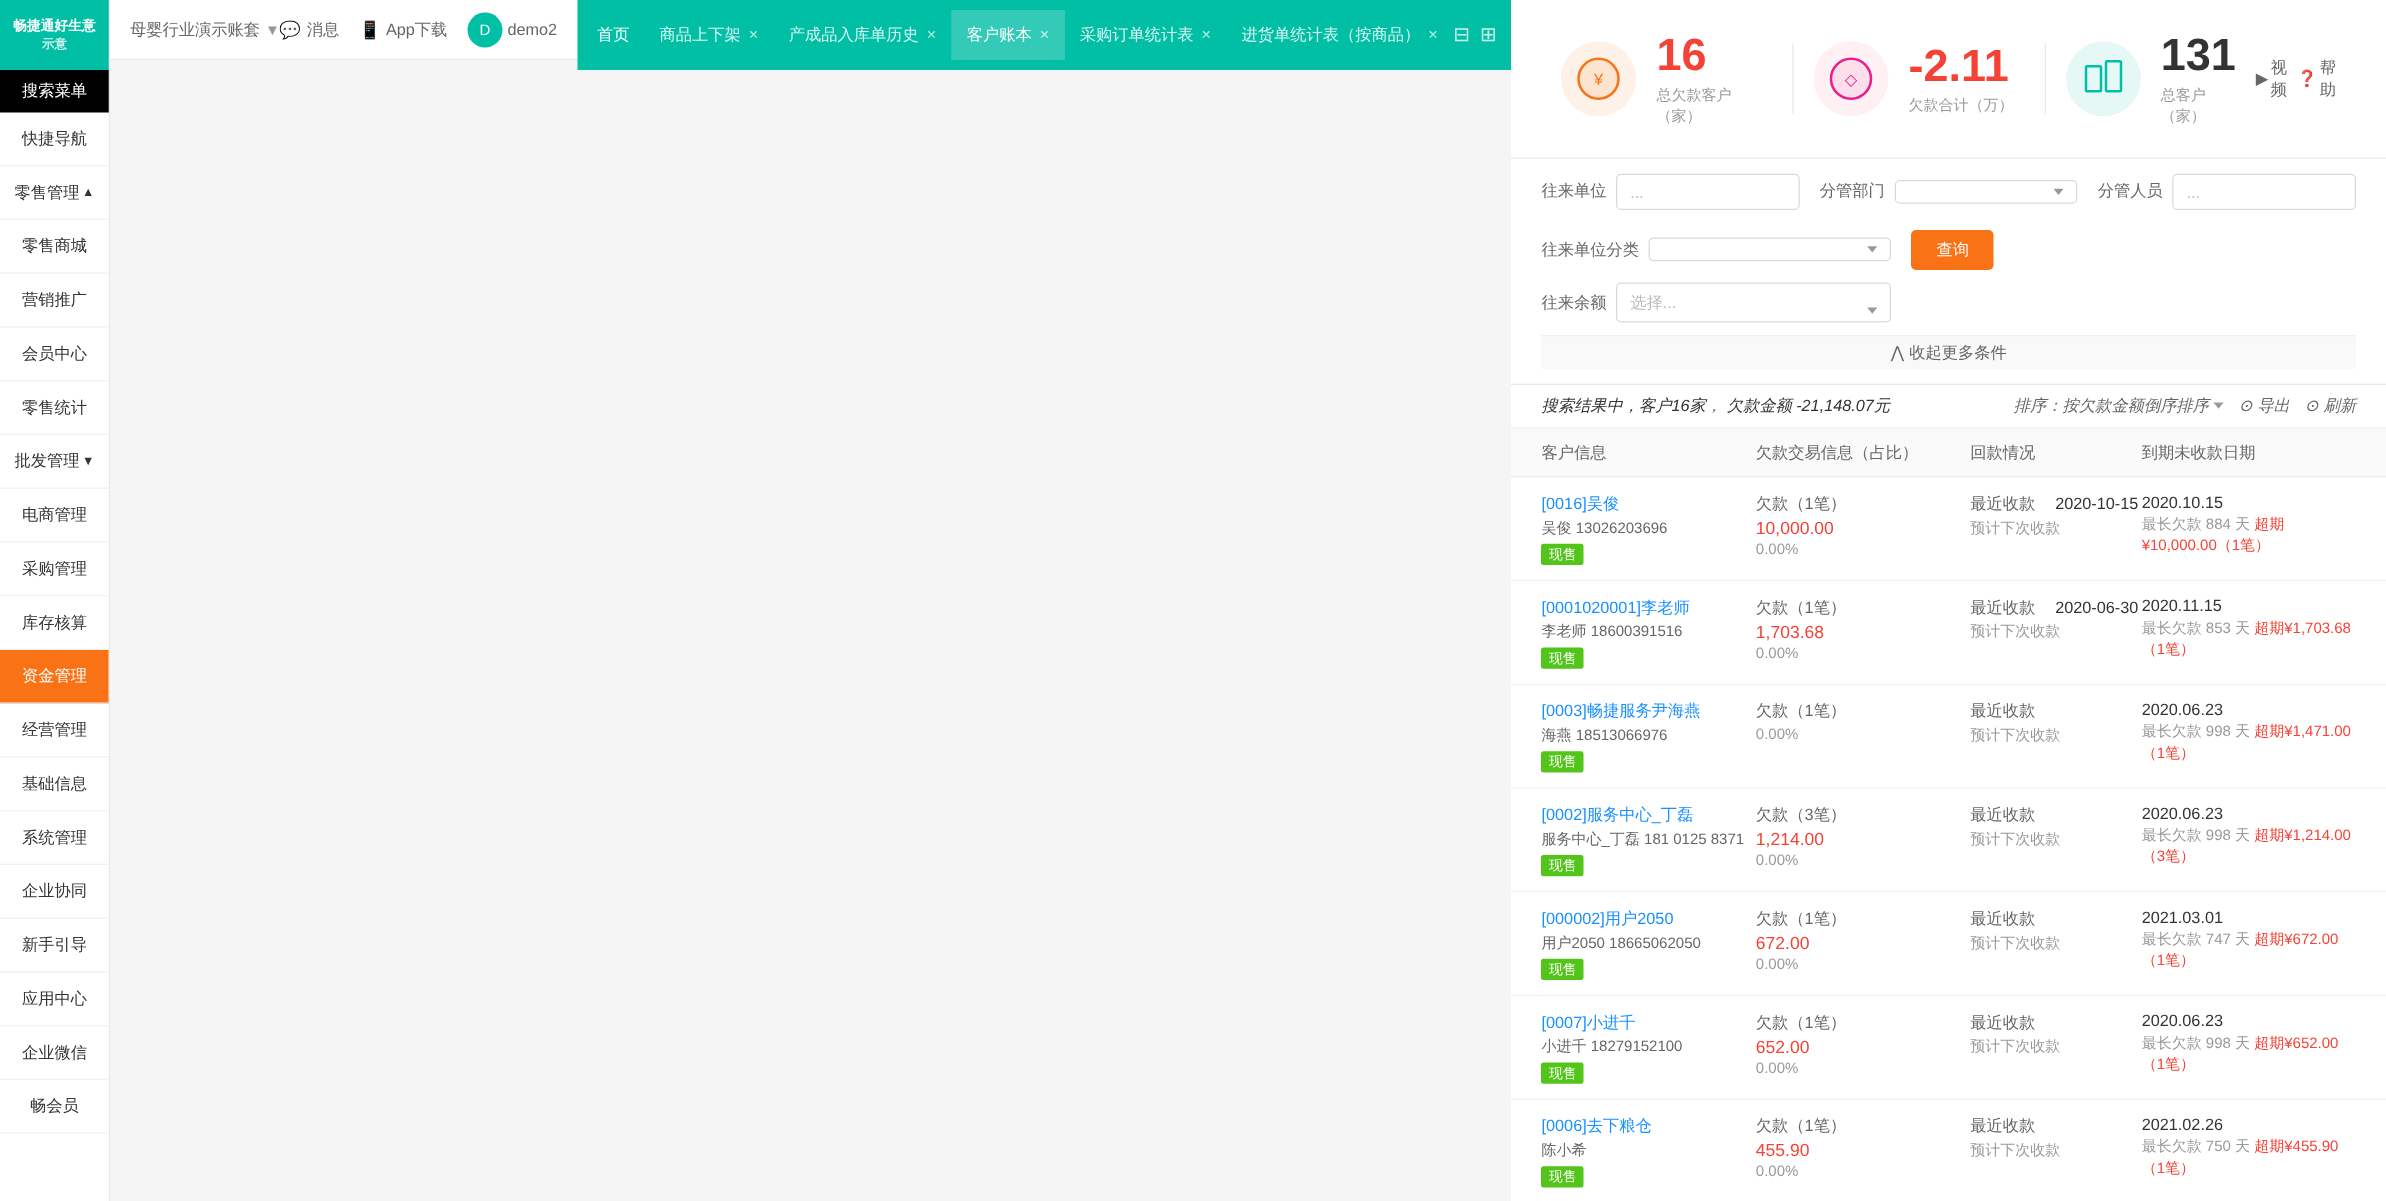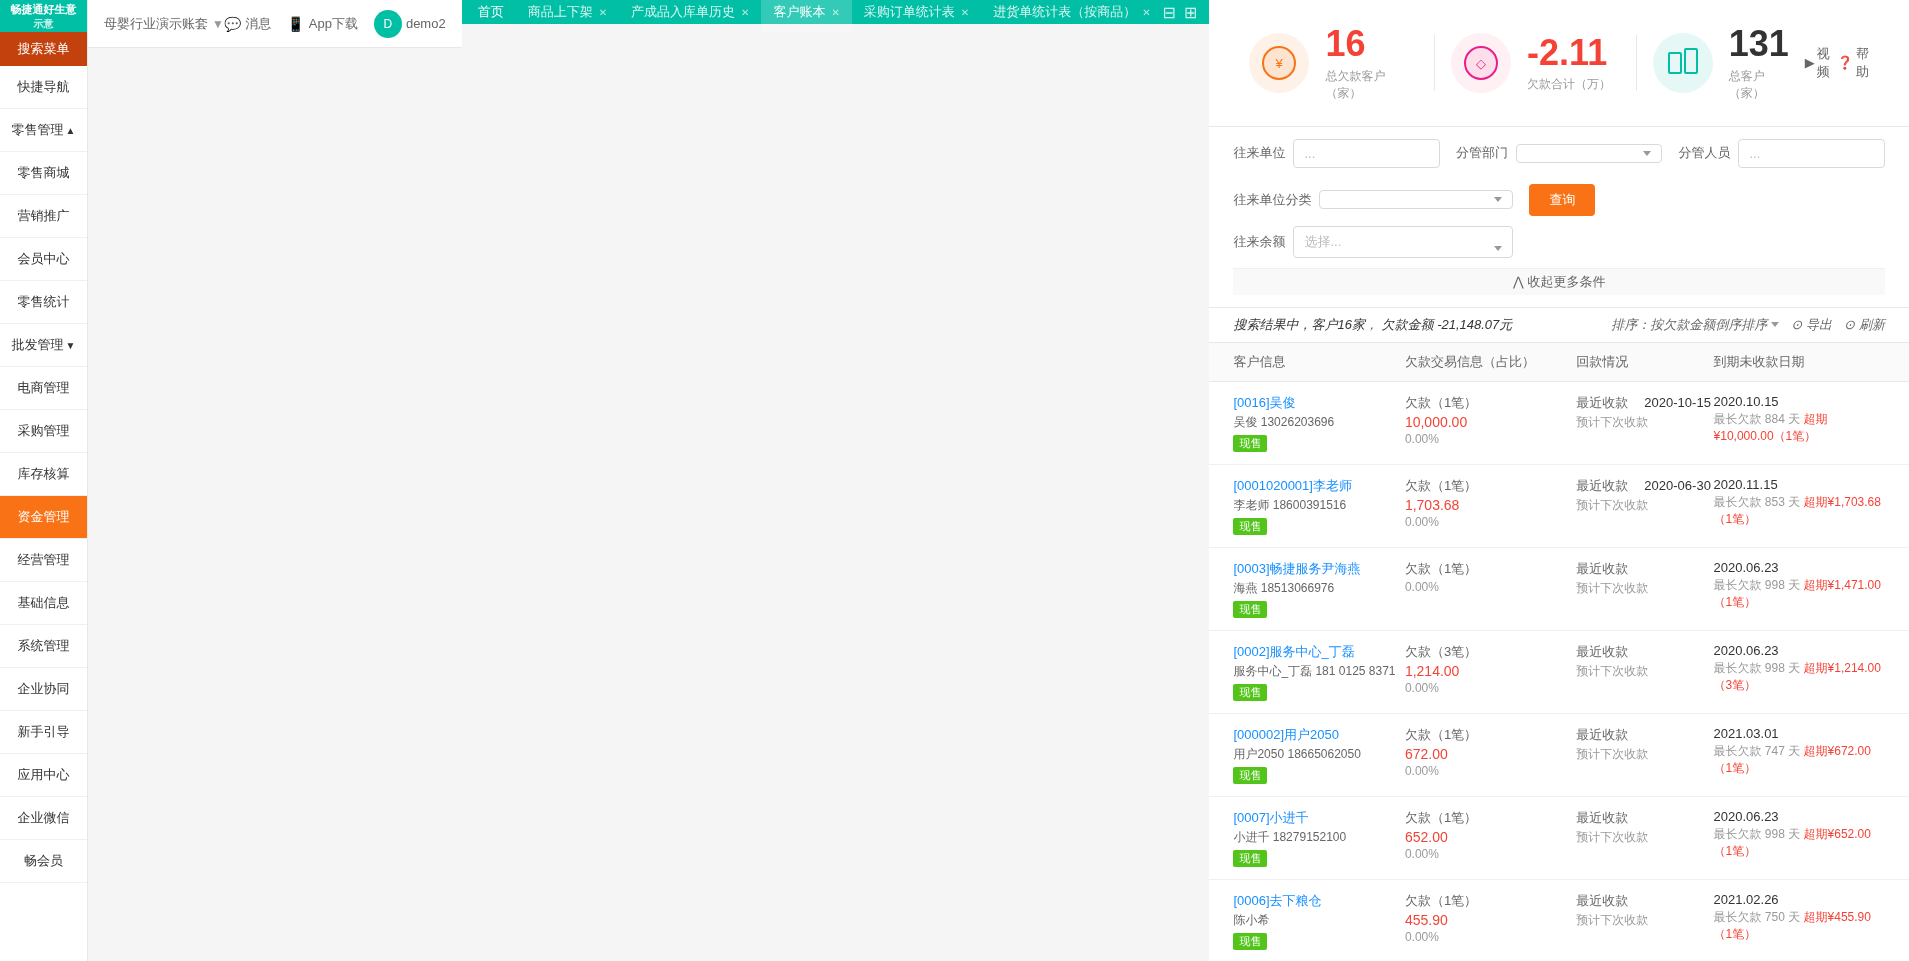--- a/index.html
+++ b/index.html
@@ -1,38 +1,38 @@
 <!DOCTYPE html>
 <html><head>
   <meta charset="utf-8">
   <style>
     * { box-sizing: border-box; margin: 0; padding: 0; font-family: 'Microsoft YaHei', 'PingFang SC', sans-serif; font-size: 13px; }
     body { background: #f5f5f5; display: flex; height: 961px; overflow: hidden; }
     
     
     .sidebar { width: 88px; background: #fff; display: flex; flex-direction: column; border-right: 1px solid #e8e8e8; flex-shrink: 0; }
-    .sidebar-logo { background: #00bfa5; height: 32px; display: flex; align-items: center; justify-content: center; padding: 0 8px; }
+    .sidebar-logo { background: #00bfa5; height: 56px; display: flex; align-items: center; justify-content: center; padding: 0 8px; }
     .sidebar-logo-text { color: #fff; font-size: 11px; font-weight: bold; text-align: center; line-height: 1.3; }
-    .sidebar-search { background: #c2410c; color: #fff; text-align: center; padding: 8px 4px; font-size: 12px; cursor: pointer; }
+    .sidebar-search { background: #000000; color: #fff; text-align: center; padding: 8px 4px; font-size: 12px; cursor: pointer; }
     .sidebar-nav-item { padding: 12px 4px; text-align: center; color: #333; font-size: 12px; cursor: pointer; border-bottom: 1px solid #f0f0f0; }
     .sidebar-nav-item.active { color: #fff; background: #f97316; }
     .sidebar-nav-item.has-arrow { display: flex; align-items: center; justify-content: center; gap: 2px; }
     
     
     .main { flex: 1; display: flex; flex-direction: row; overflow: hidden; }
     
     
     .topbar { height: 48px; background: #fff; border-bottom: 1px solid #e8e8e8; display: flex; align-items: center; justify-content: space-between; padding: 0 16px; flex-shrink: 0; }
     .topbar-left { display: flex; align-items: center; gap: 4px; font-size: 12px; color: #666; }
     .topbar-right { display: flex; align-items: center; gap: 16px; }
     .topbar-right-item { display: flex; align-items: center; gap: 4px; color: #666; font-size: 12px; cursor: pointer; }
     .avatar { width: 28px; height: 28px; border-radius: 50%; background: #00bfa5; display: flex; align-items: center; justify-content: center; color: #fff; font-size: 11px; }
     
     
-    .tabs { background: #00bfa5; display: flex; align-items: center; height: 24px; flex-shrink: 0; padding: 0 4px; }
+    .tabs { background: #00bfa5; display: flex; align-items: center; height: 56px; flex-shrink: 0; padding: 0 4px; }
     .tab { padding: 0 12px; height: 40px; display: flex; align-items: center; color: rgba(255,255,255,0.85); font-size: 13px; cursor: pointer; gap: 4px; white-space: nowrap; }
     .tab.active { background: rgba(255,255,255,0.2); color: #fff; font-weight: 500; }
     .tab-close { color: rgba(255,255,255,0.7); font-size: 10px; margin-left: 2px; }
     .tab-home { padding: 0 12px; height: 40px; display: flex; align-items: center; color: #fff; font-size: 13px; cursor: pointer; }
     .tabs-end { margin-left: auto; display: flex; align-items: center; gap: 8px; padding-right: 8px; }
     .tabs-end-icon { color: rgba(255,255,255,0.8); font-size: 16px; cursor: pointer; }
     
     
     .content { flex: 1; overflow-y: auto; background: #f5f5f5; padding: 0; }
     

